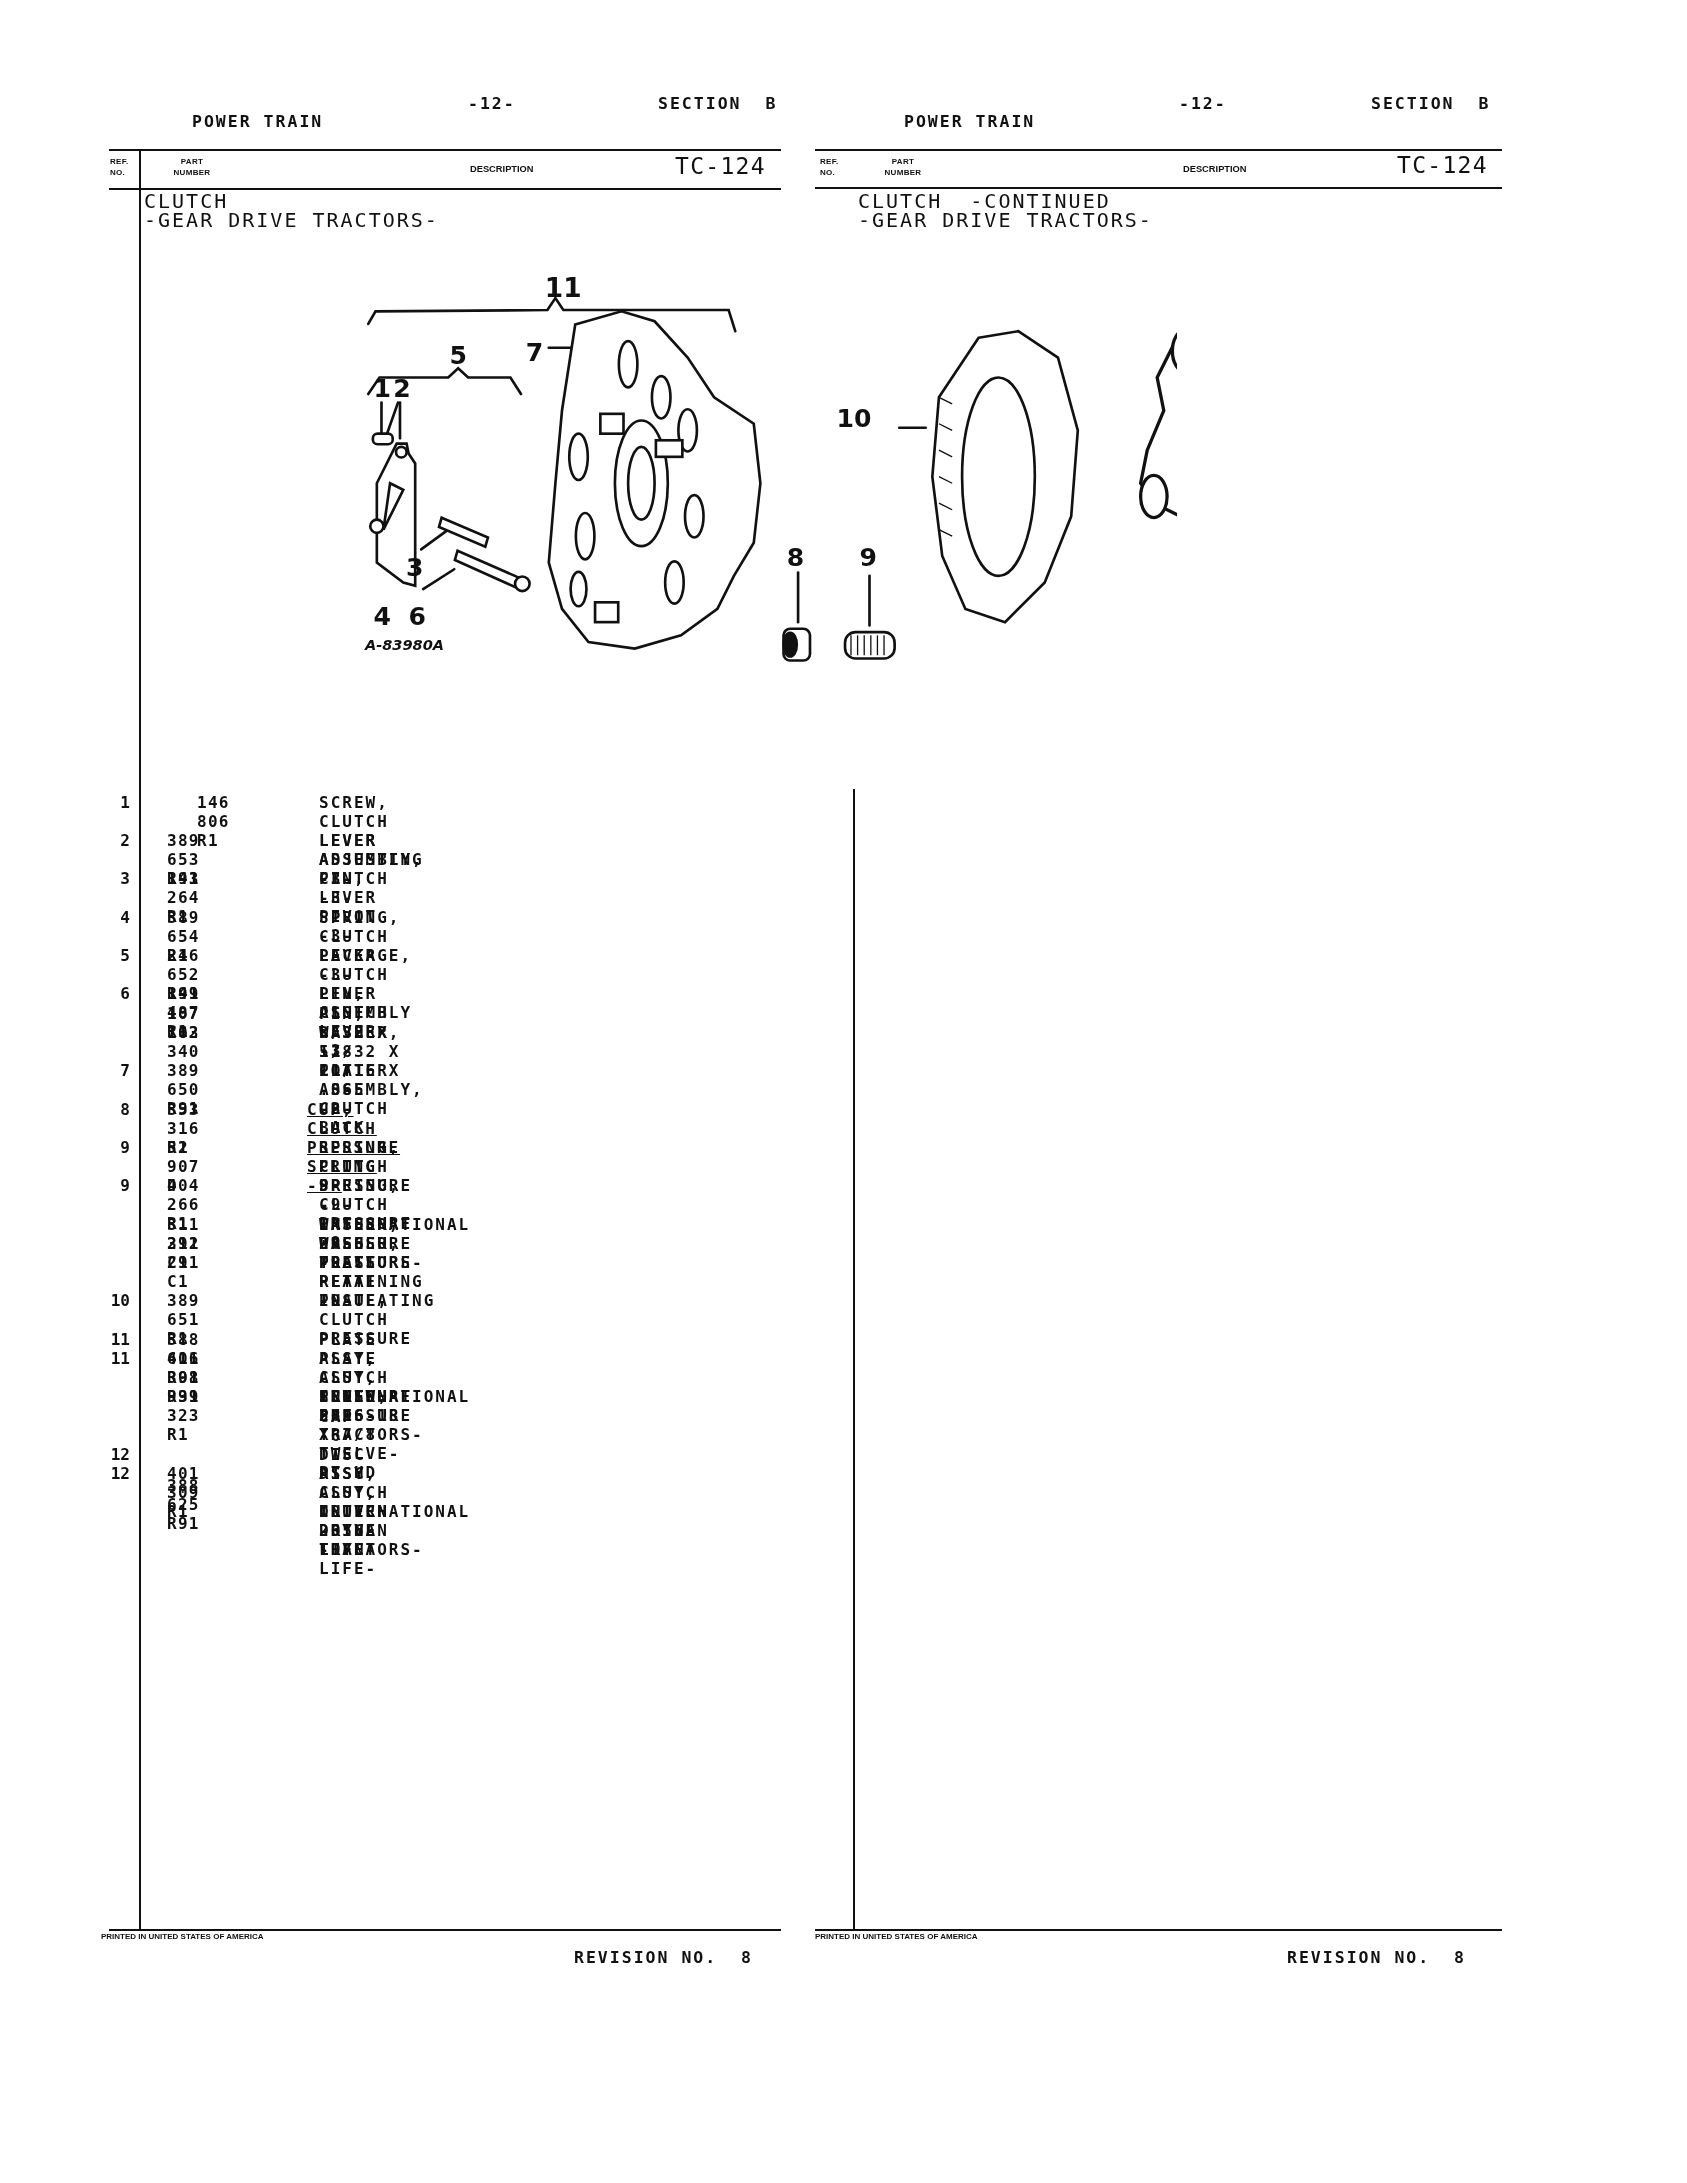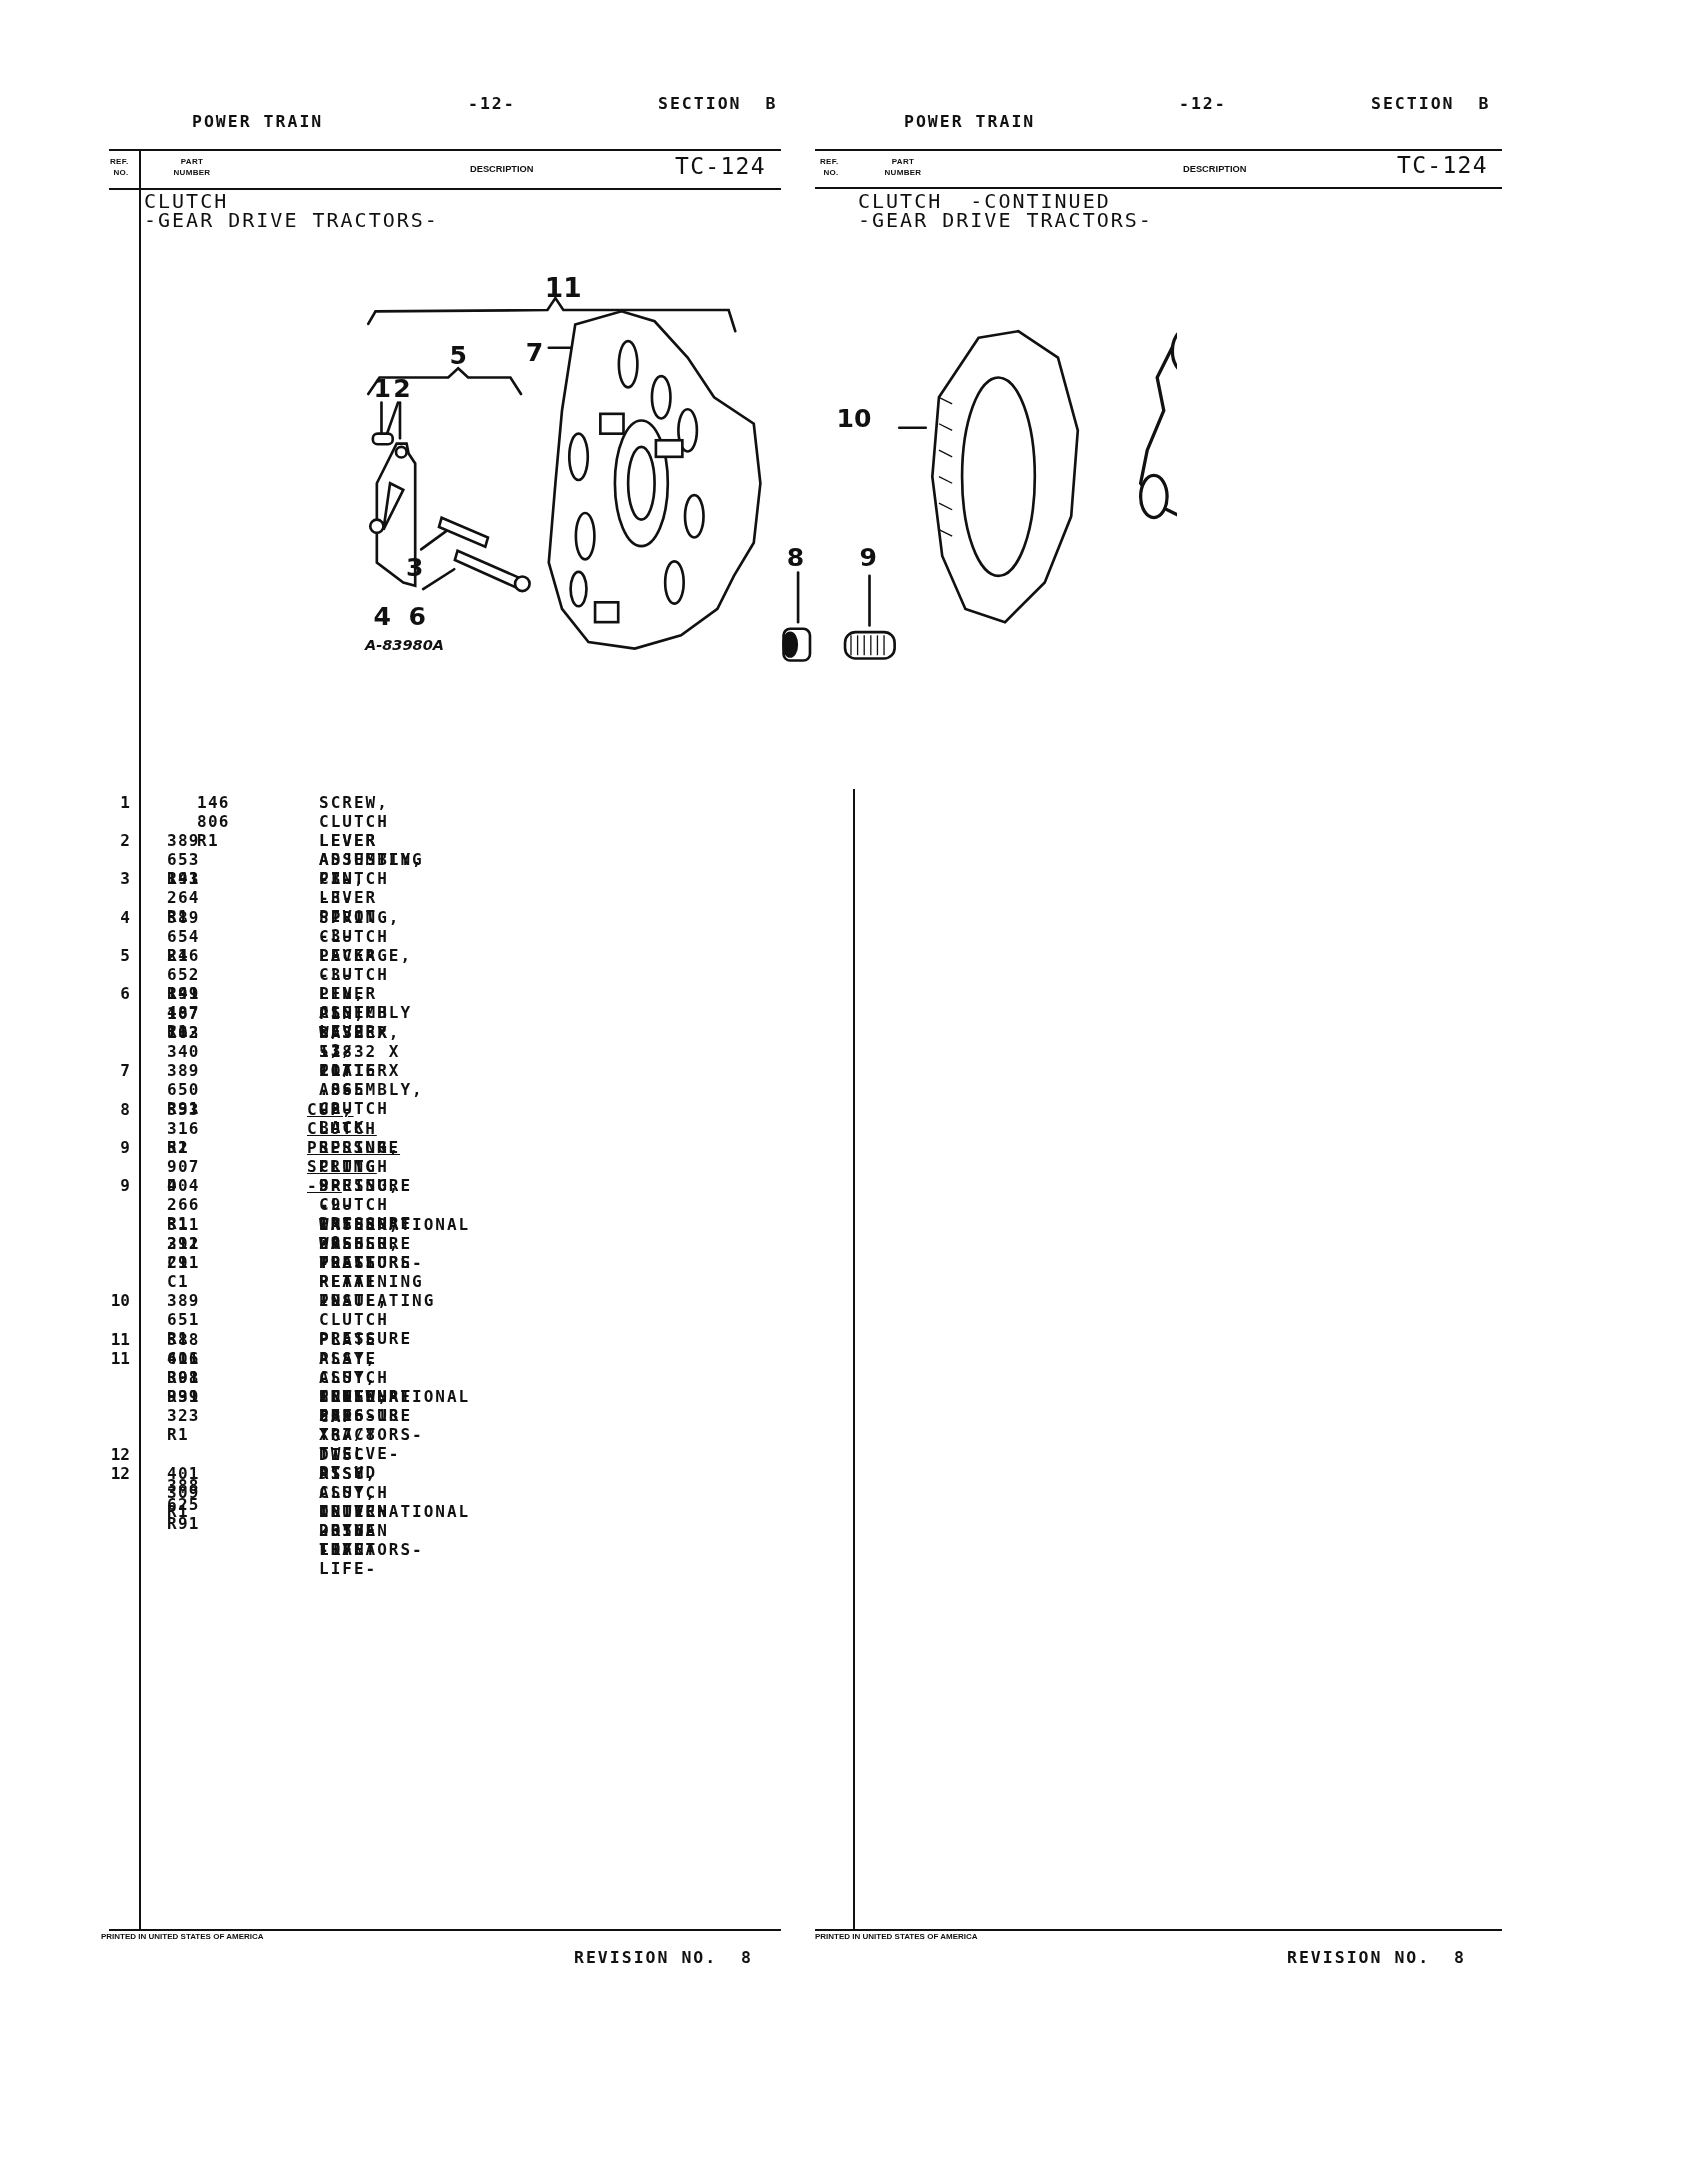--- a/index.html
+++ b/index.html
@@ -1,20 +1,20 @@
 <!DOCTYPE html>
 <html style="font-size:10.6px"><head>
 <meta charset="utf-8">
 <style>
   html, body { margin: 0; padding: 0; background: #ffffff; }
   body { width: 1687px; height: 2183px; position: relative; overflow: hidden;
          font-family: "DejaVu Sans Mono", "Liberation Mono", monospace; color: #111; }
   .abs { position: absolute; white-space: pre; }
   .hdr { font-size: 16.5px; font-weight: bold; letter-spacing: 2px; }
-  .colhdr { font-family: "Liberation Sans", sans-serif; font-size: 8px; font-weight: bold; line-height: 11.2px; letter-spacing: 0.3px; text-align: right; }
+  .colhdr { font-family: "Liberation Sans", sans-serif; font-size: 8px; font-weight: bold; line-height: 11.2px; letter-spacing: 0.3px; }
   .colhdr-desc { font-family: "Liberation Sans", sans-serif; font-size: 9.3px; font-weight: bold; }
   .tc { font-size: 23px; font-weight: normal; letter-spacing: 1.3px; text-align: center; }
   .body-t { font-size: 20px; font-weight: normal; letter-spacing: 2px; line-height: 19px; }
   .rule { position: absolute; background: #111; }
   .vline { position: absolute; width: 2px; background: #111; }
   .printed { font-family: "Liberation Sans", sans-serif; font-size: 8px; font-weight: bold; letter-spacing: 0; }
   .rev { font-size: 16.5px; font-weight: bold; letter-spacing: 2px; }
   .row { position: absolute; left: 0; }
   .ref { position: absolute; width: 29px; text-align: right; font-size: 16px; font-weight: bold; }
   .pn  { position: absolute; font-size: 16px; font-weight: bold; letter-spacing: 1.3px; }

